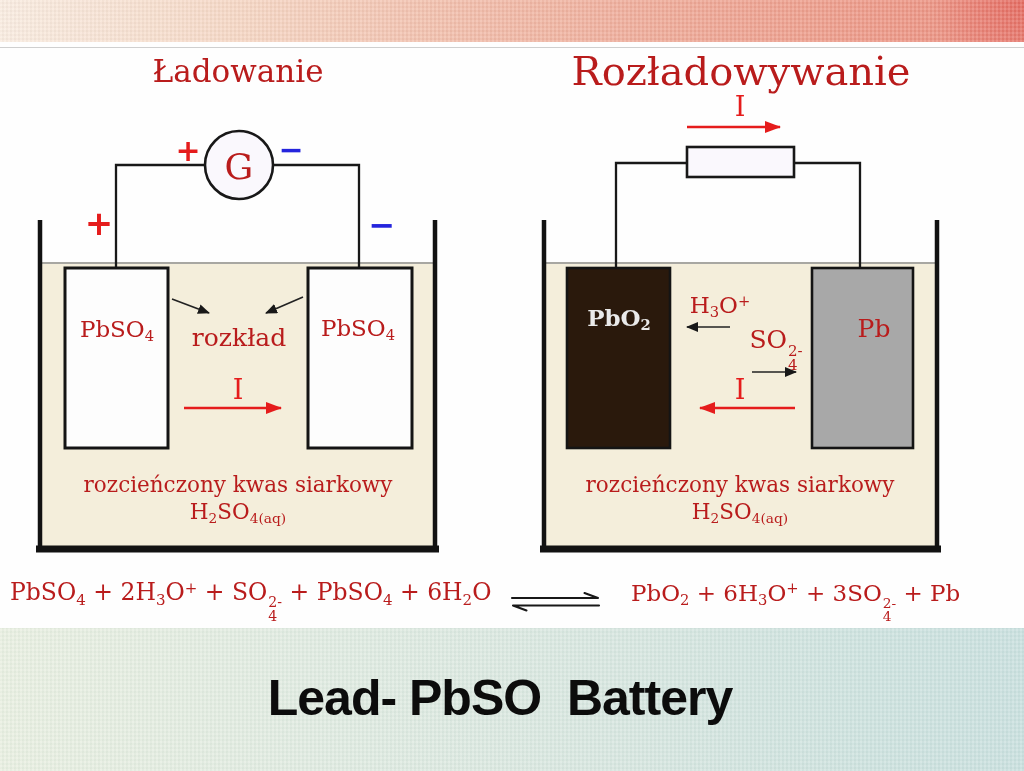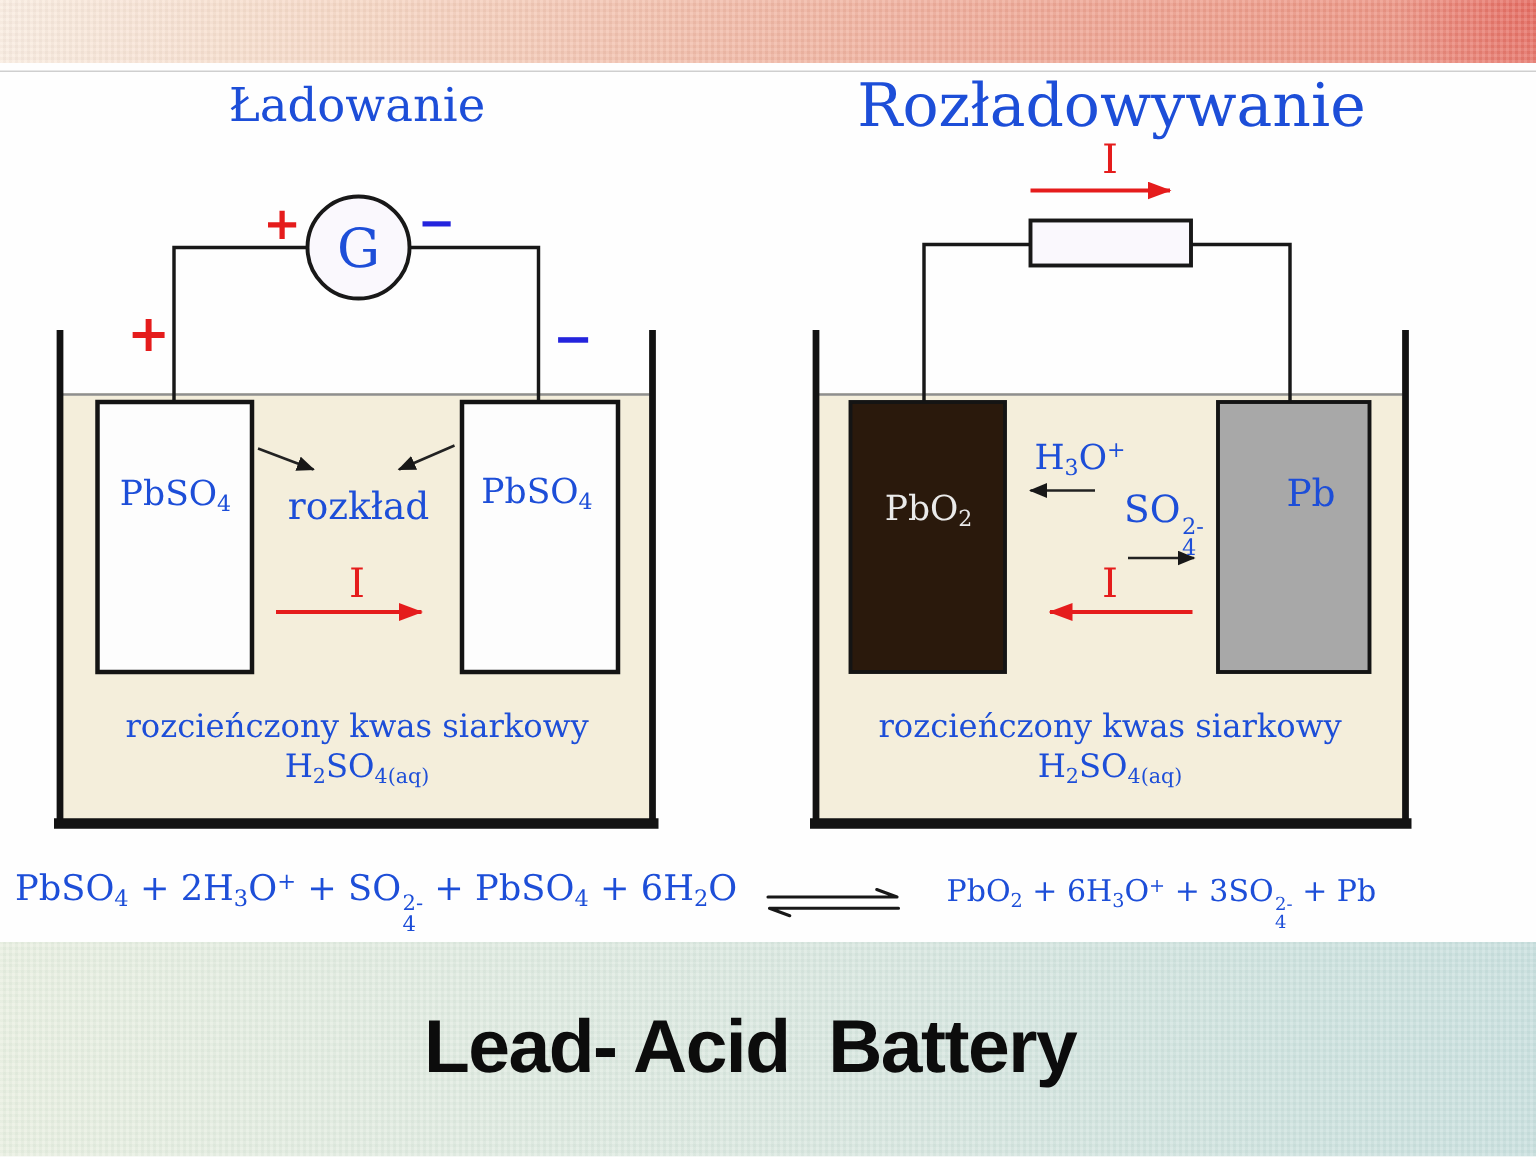--- a/index.html
+++ b/index.html
@@ -25,21 +25,21 @@
     background:
       repeating-linear-gradient(90deg, rgba(255,255,255,0.10) 0 2px, rgba(90,130,120,0.035) 2px 4px),
       repeating-linear-gradient(0deg, rgba(255,255,255,0.08) 0 2px, rgba(90,130,120,0.03) 2px 4px),
       linear-gradient(90deg,#eaf0e2 0%,#e2ece2 30%,#d9e7e1 60%,#cfe3e0 85%,#cbe1e0 100%);
   }
   
   #diagram{position:absolute;left:0;top:0;z-index:1;}
   
   .lbl{
     position:absolute;transform:translate(-50%,-50%);
-    white-space:nowrap;color:#1d4ed8;z-index:2;line-height:1.1;
+    white-space:nowrap;color:#b91c1c;z-index:2;line-height:1.1;
   }
   .lbl-left{transform:translateY(-50%);}
   .sans{font-family:"DejaVu Sans","Liberation Sans",sans-serif;font-weight:bold;}
   sub{font-size:0.64em;vertical-align:-0.28em;line-height:0;}
   sup{font-size:0.64em;vertical-align:0.5em;line-height:0;}
   .ss{
     display:inline-flex;flex-direction:column;align-items:flex-start;
     vertical-align:-0.52em;line-height:0.95;font-size:0.6em;margin-left:1px;
   }
   .ss .sst,.ss .ssb{display:block;}
@@ -106,33 +106,33 @@
 <div class="lbl" style="left:239px;top:167px;font-size:36px;">G</div>
 
 <div class="lbl" style="left:117px;top:330px;font-size:23px;">PbSO<sub>4</sub></div>
 <div class="lbl" style="left:239px;top:338px;font-size:25px;">rozkład</div>
 <div class="lbl" style="left:358px;top:329px;font-size:23px;">PbSO<sub>4</sub></div>
 <div class="lbl" style="left:238px;top:390px;font-size:27px;color:#e51c1c;">I</div>
 <div class="lbl" style="left:238px;top:485px;font-size:21.5px;">rozcieńczony kwas siarkowy</div>
 <div class="lbl" style="left:238px;top:512px;font-size:21.5px;">H<sub>2</sub>SO<sub>4(aq)</sub></div>
 
 <div class="lbl" style="left:740px;top:107px;font-size:27px;color:#e51c1c;">I</div>
-<div class="lbl" style="left:619px;top:340px;font-size:23px;color:#eaeaea;">PbO<sub>2</sub></div>
+<div class="lbl" style="left:619px;top:318px;font-size:23px;color:#eaeaea;font-weight:bold;">PbO<sub>2</sub></div>
 <div class="lbl" style="left:720px;top:306px;font-size:23px;">H<sub>3</sub>O<sup>+</sup></div>
 <div class="lbl" style="left:776px;top:349px;font-size:25px;">SO<span class="ss">
       <span class="sst">2-</span>
       <span class="ssb">4</span>
     </span></div>
 <div class="lbl" style="left:862px;top:329px;font-size:25px;margin-left:12px;">Pb</div>
 <div class="lbl" style="left:740px;top:390px;font-size:27px;color:#e51c1c;">I</div>
 <div class="lbl" style="left:740px;top:485px;font-size:21.5px;">rozcieńczony kwas siarkowy</div>
 <div class="lbl" style="left:740px;top:512px;font-size:21.5px;">H<sub>2</sub>SO<sub>4(aq)</sub></div>
 
 <div class="lbl lbl-left" style="left:10px;top:602px;font-size:23.5px;text-align:center;">PbSO<sub>4</sub> + 2H<sub>3</sub>O<sup>+</sup> + SO<span class="ss">
       <span class="sst">2-</span>
       <span class="ssb">4</span>
     </span> + PbSO<sub>4</sub> + 6H<sub>2</sub>O</div>
-<div class="lbl lbl-left" style="left:631px;top:602px;font-size:20px;">PbO<sub>2</sub> + 6H<sub>3</sub>O<sup>+</sup> + 3SO<span class="ss">
+<div class="lbl lbl-left" style="left:631px;top:602px;font-size:23px;">PbO<sub>2</sub> + 6H<sub>3</sub>O<sup>+</sup> + 3SO<span class="ss">
       <span class="sst">2-</span>
       <span class="ssb">4</span>
     </span> + Pb</div>
 
-<div class="lbl footer-title" style="left:500px;top:698px;">Lead- Acid  Battery</div>
+<div class="lbl footer-title" style="left:500px;top:698px;">Lead- PbSO  Battery</div>
 
 </body></html>

